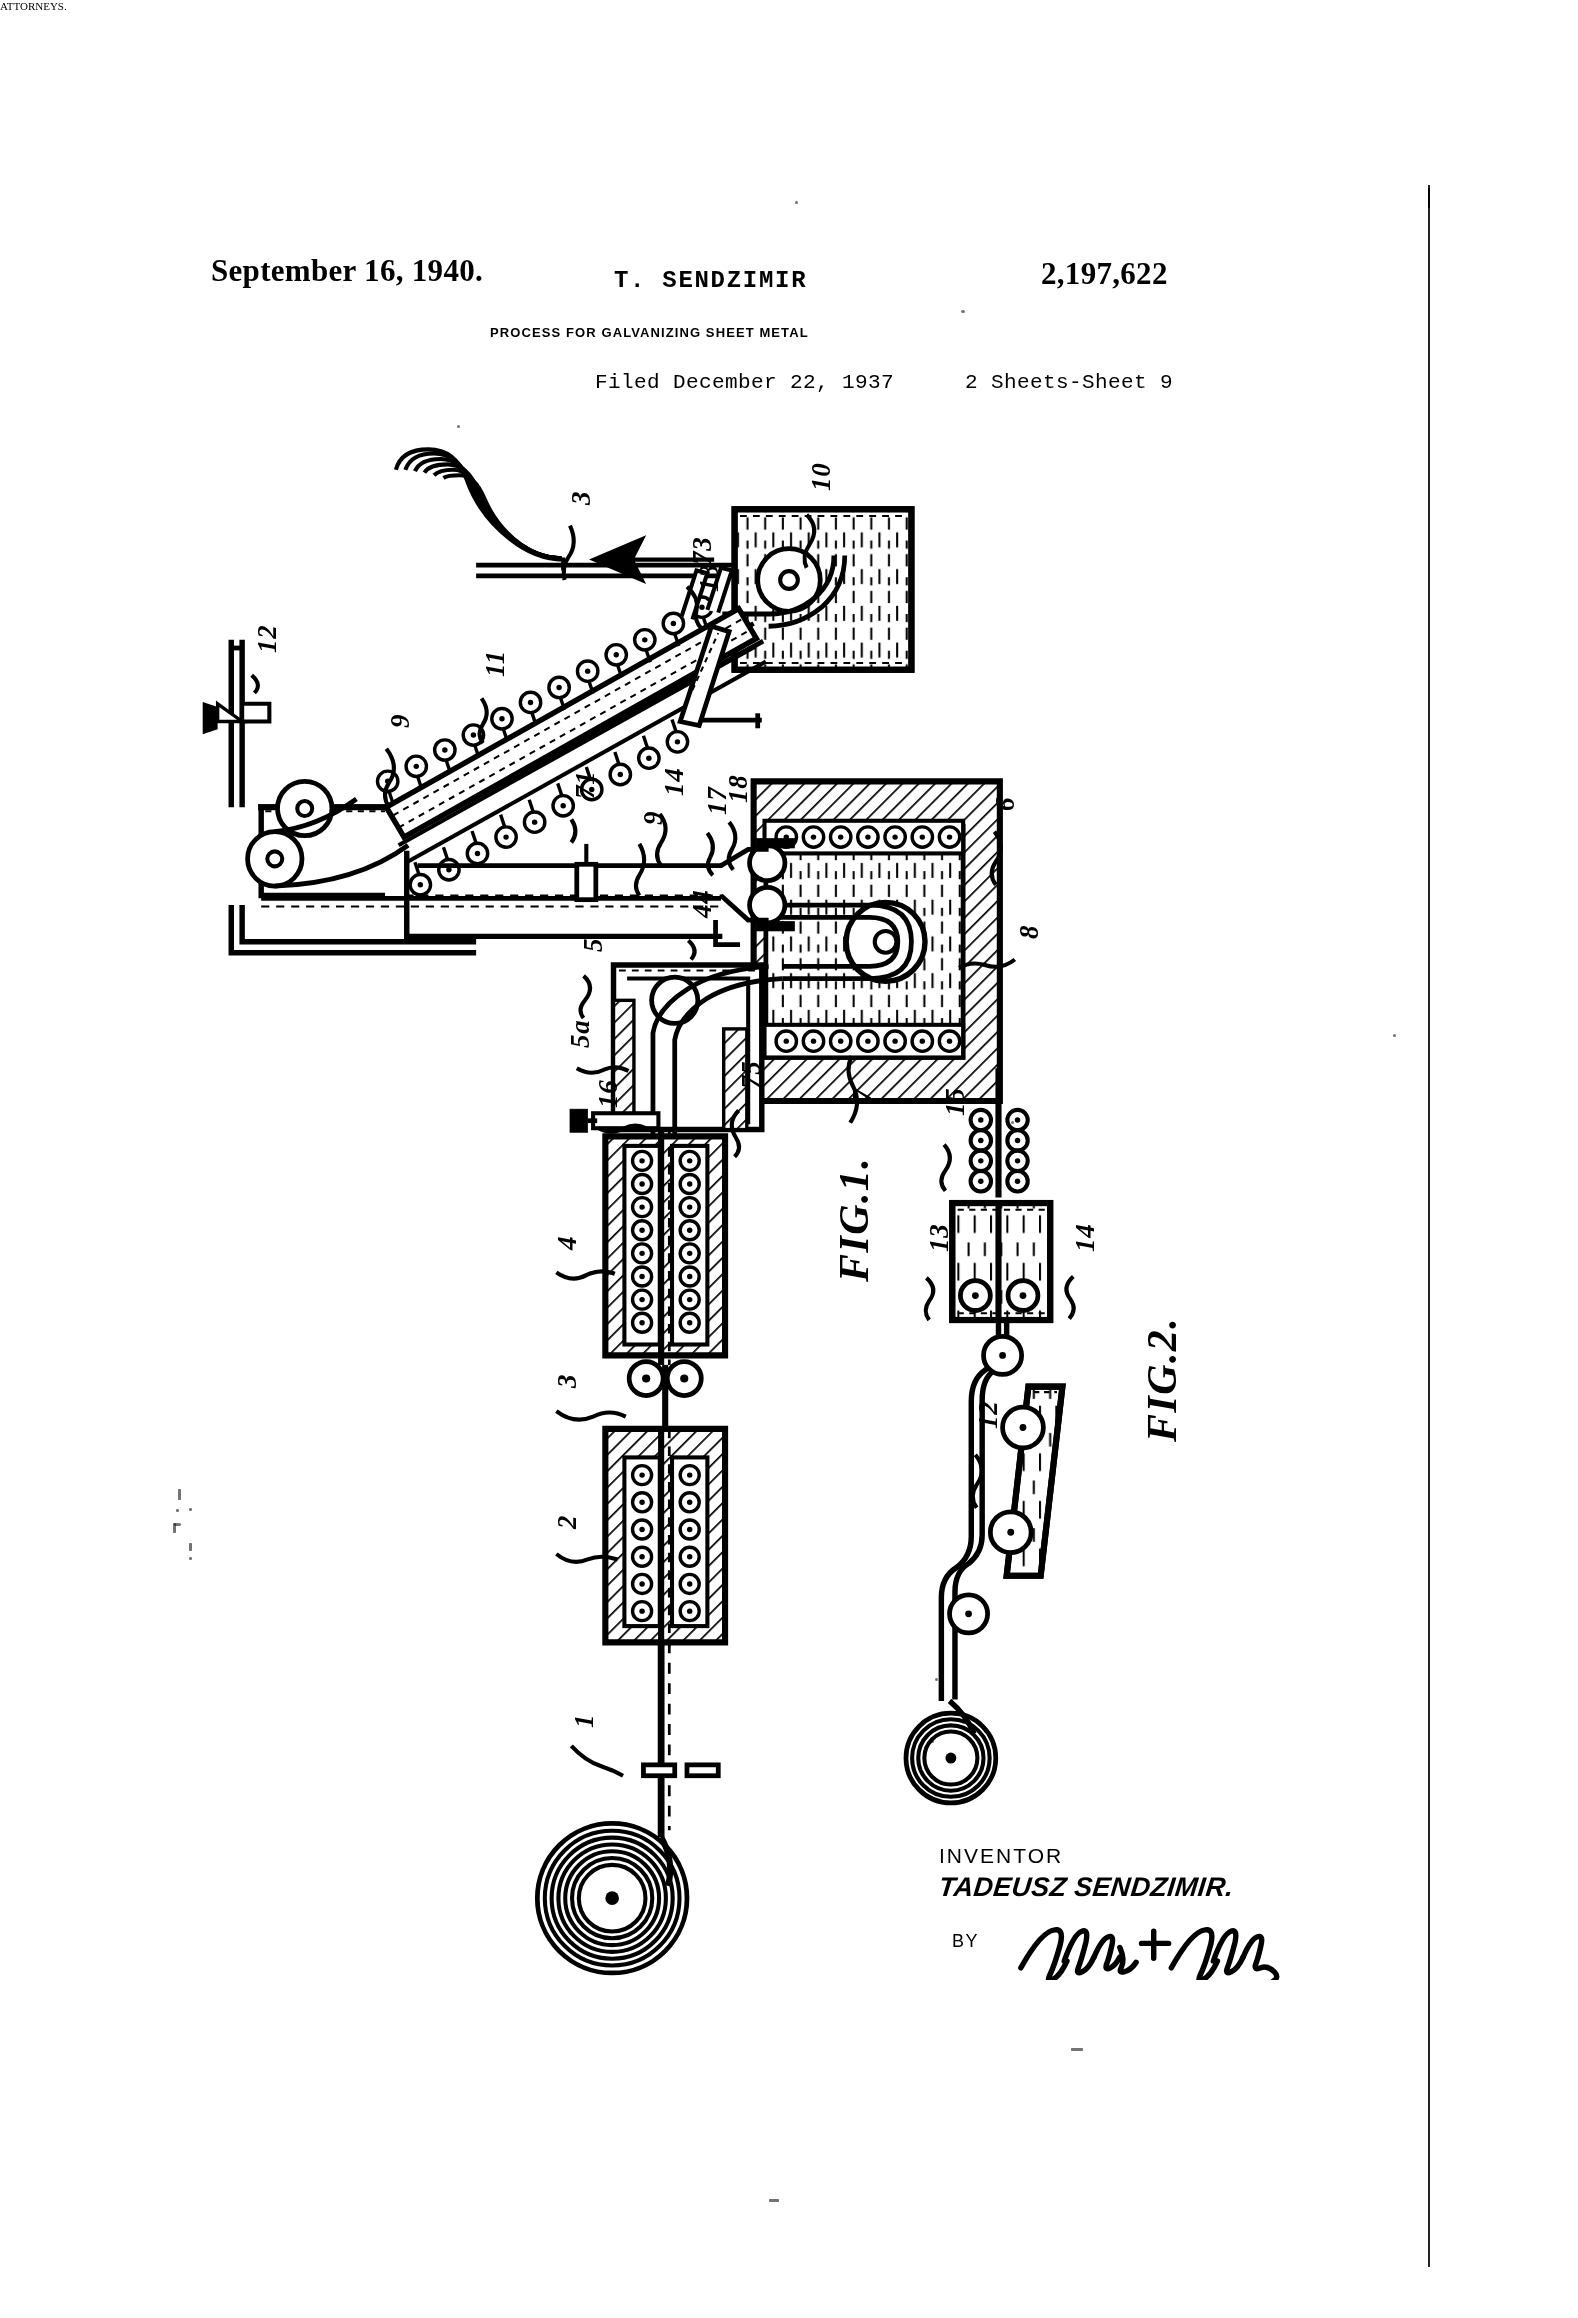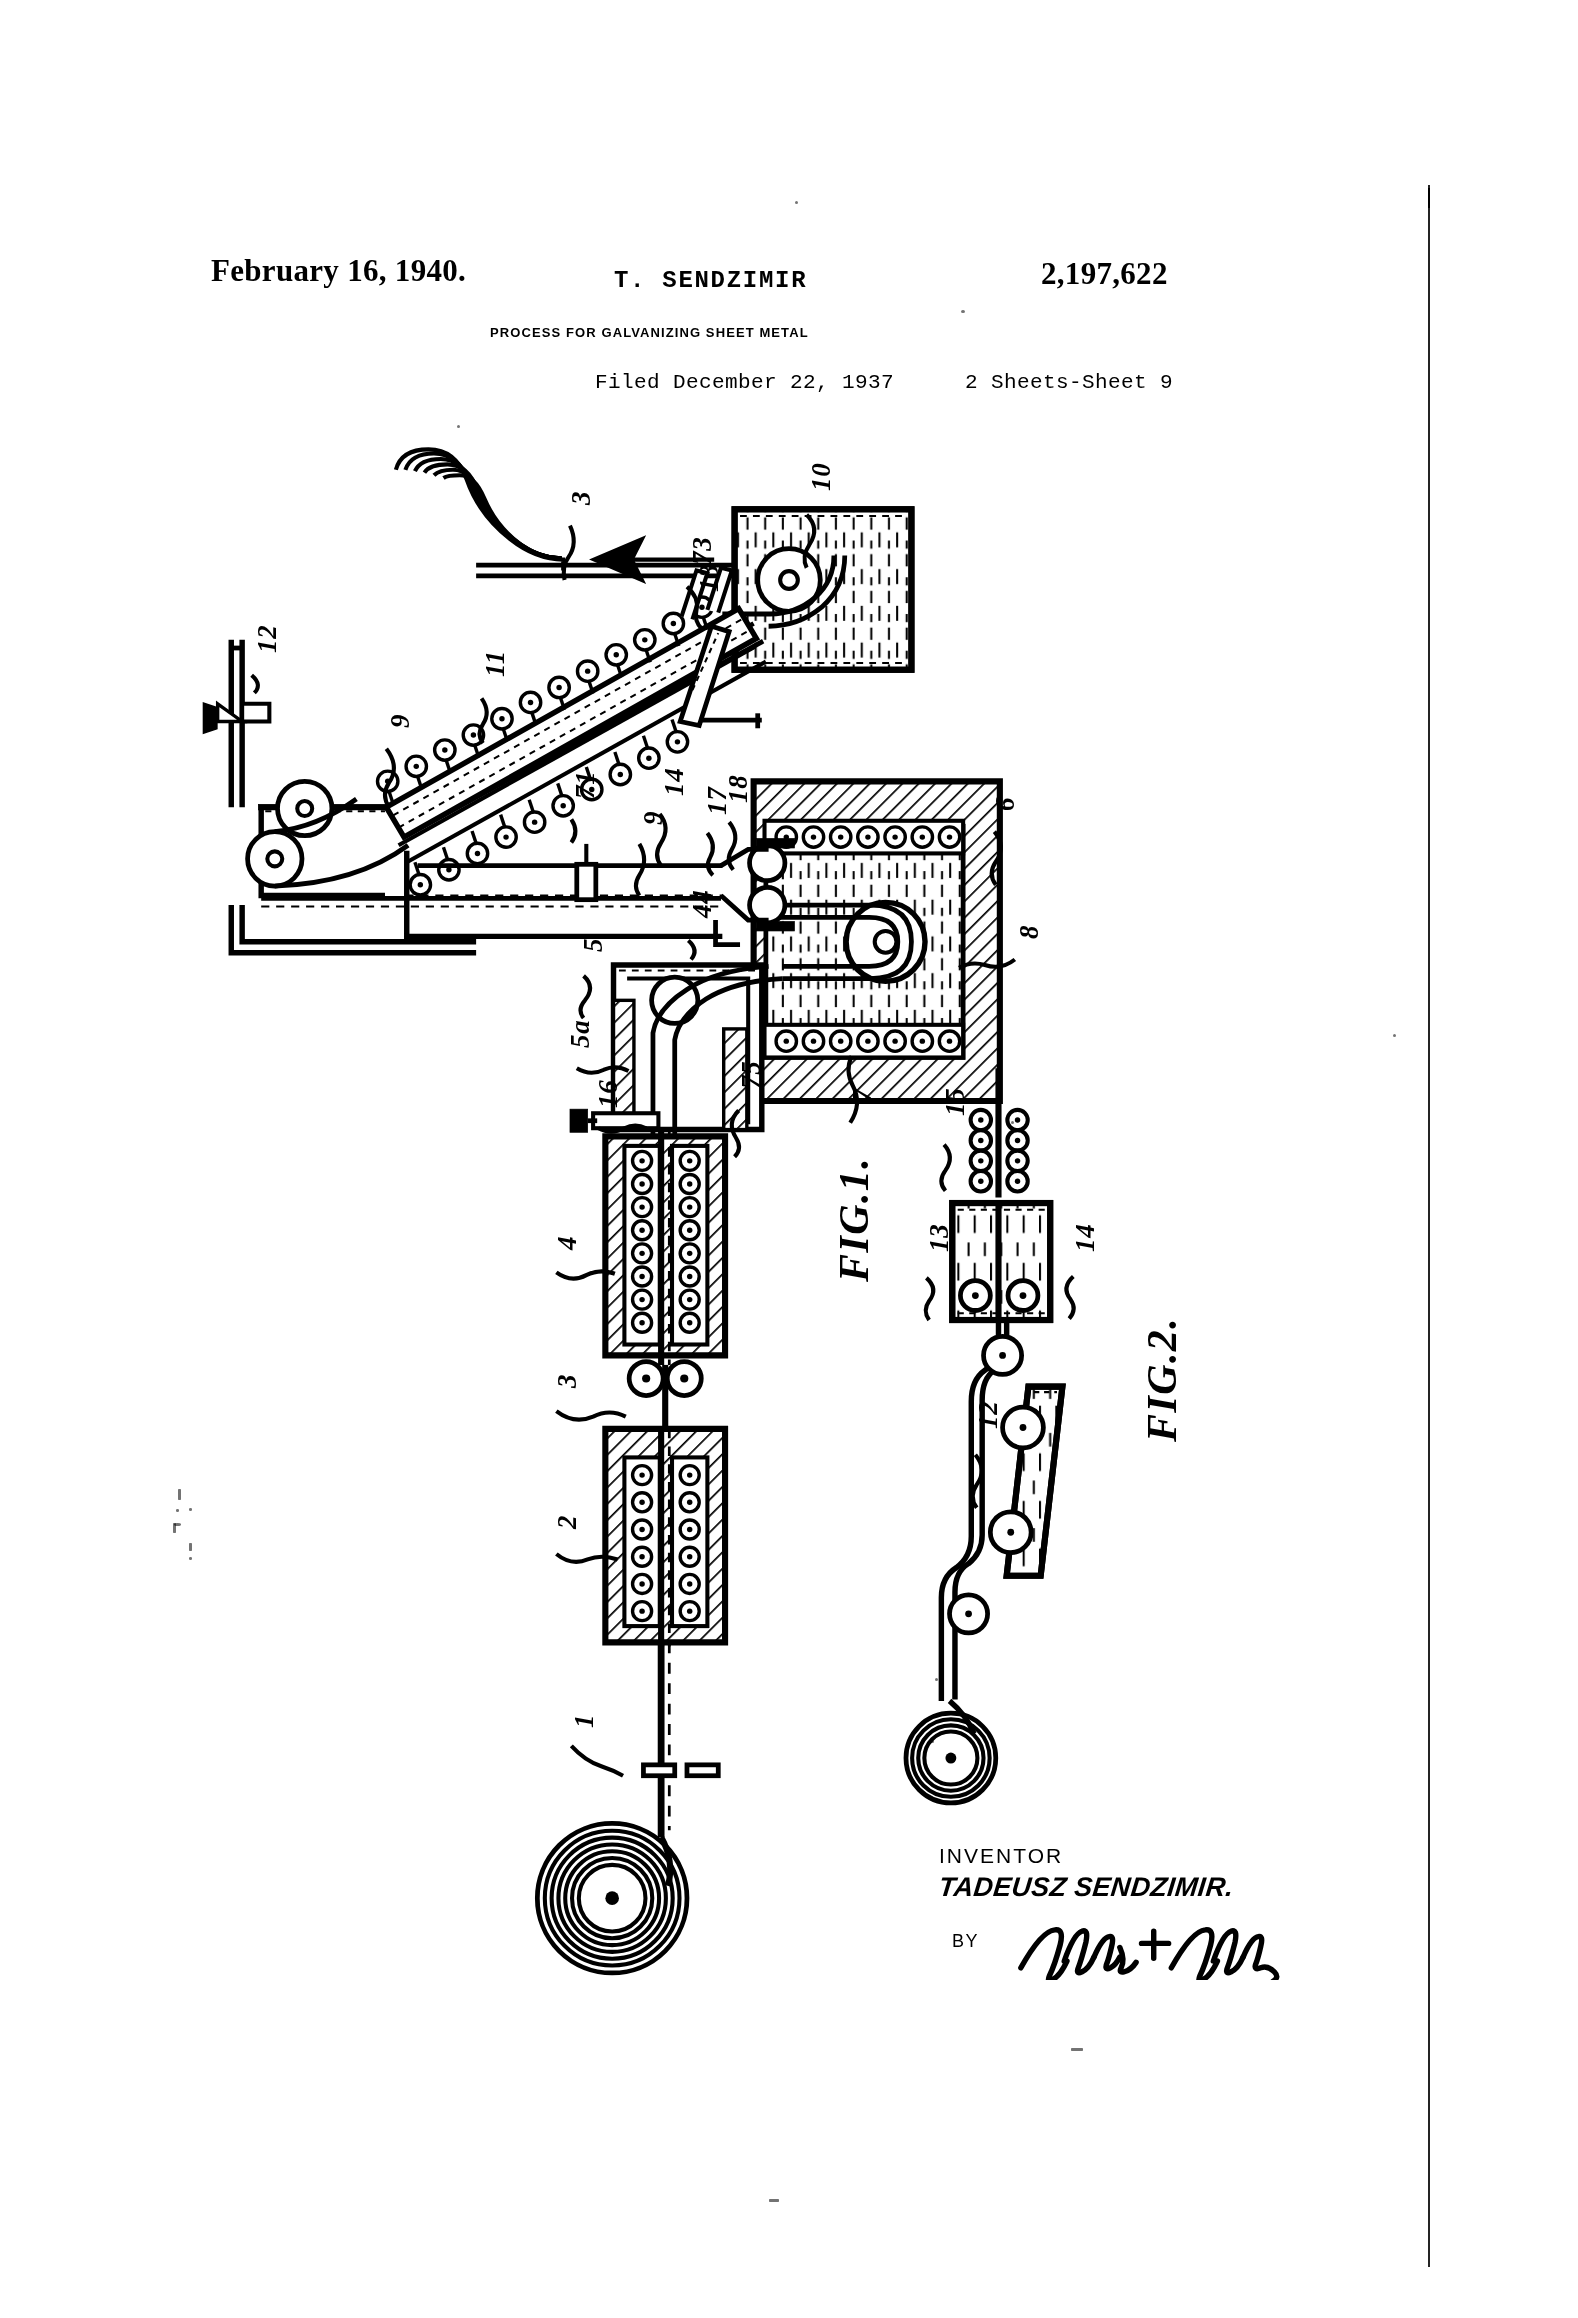--- a/index.html
+++ b/index.html
@@ -96,21 +96,21 @@
     white-space:nowrap;
     letter-spacing:1.4px;
   }
   .speck{position:absolute;background:#000;border-radius:50%;opacity:.55;}
 </style>
 </head>
 <body>
 
 <div class="page">
 
-  <div class="hdr-date">February 16, 1940.</div>
+  <div class="hdr-date">September 16, 1940.</div>
   <div class="hdr-author">T. SENDZIMIR</div>
   <div class="hdr-patnum">2,197,622</div>
   <div class="hdr-title">PROCESS FOR GALVANIZING SHEET METAL</div>
   <div class="hdr-filed">Filed December 22, 1937</div>
   <div class="hdr-sheets">2 Sheets-Sheet 9</div>
 
   <div class="page-rule"></div>
   <div class="page-rule-top"></div>
 
   <div class="fig-canvas">
@@ -683,20 +683,21 @@
         <path d="M72 62 q14 -40 26 -44 q10 -4 6 16 q-6 24 -12 40 q-2 8 6 4 q10 -4 18 -22"></path>
         <path d="M116 56 q12 -28 22 -30 q8 -2 4 14 q-4 18 -8 28 q-2 8 6 4 q8 -4 14 -16"></path>
         <path d="M154 42 q8 18 2 30 q-4 8 4 6 q10 -2 18 -14"></path>
         <path d="M186 36 l40 0 M204 18 l0 40"></path>
         <path d="M230 72 q30 -54 50 -56 q14 -2 8 22 q-8 30 -16 46 q-4 10 4 6 q12 -6 22 -28"></path>
         <path d="M292 62 q14 -40 26 -44 q10 -4 6 16 q-6 24 -12 40 q-2 8 6 4 q10 -4 18 -22"></path>
         <path d="M336 56 q12 -28 22 -30 q8 -2 4 14 q-4 18 -8 28 q-2 8 8 4 q10 -4 20 6 q8 8 -2 14"></path>
       </g>
     </svg>
   </div>
+  <div class="atty">ATTORNEYS.</div>
 
   <div class="speck" style="left:178px;top:1489px;width:3.4px;height:11px;border-radius:0.7px;"></div>
   <div class="speck" style="left:176px;top:1509px;width:2.7px;height:2.7px;"></div>
   <div class="speck" style="left:189px;top:1508px;width:2.7px;height:2.7px;"></div>
   <div class="speck" style="left:174px;top:1523px;width:6.8px;height:2.7px;"></div>
   <div class="speck" style="left:173px;top:1523px;width:3.4px;height:9.5px;border-radius:0.7px;"></div>
   <div class="speck" style="left:189px;top:1543px;width:2.7px;height:8.2px;border-radius:0.7px;"></div>
   <div class="speck" style="left:189px;top:1557px;width:2.7px;height:2.7px;"></div>
   <div class="speck" style="left:935px;top:1678px;width:3.4px;height:3.4px;"></div>
   <div class="speck" style="left:931px;top:1740px;width:3.4px;height:3.4px;"></div>

